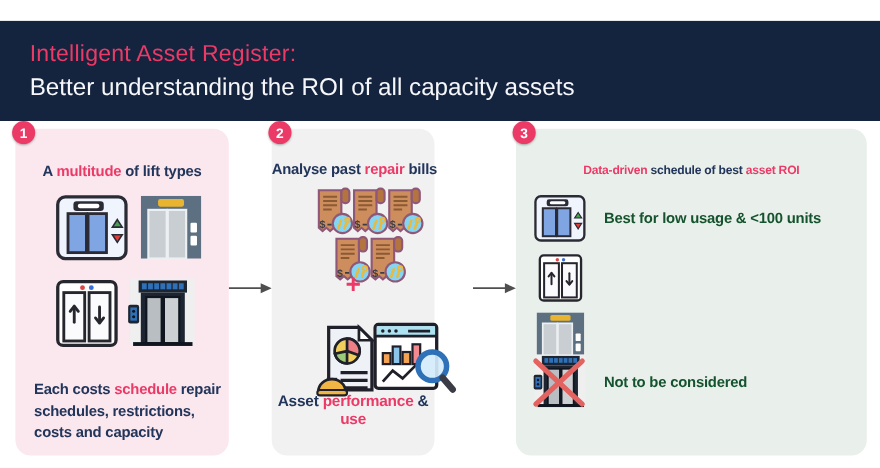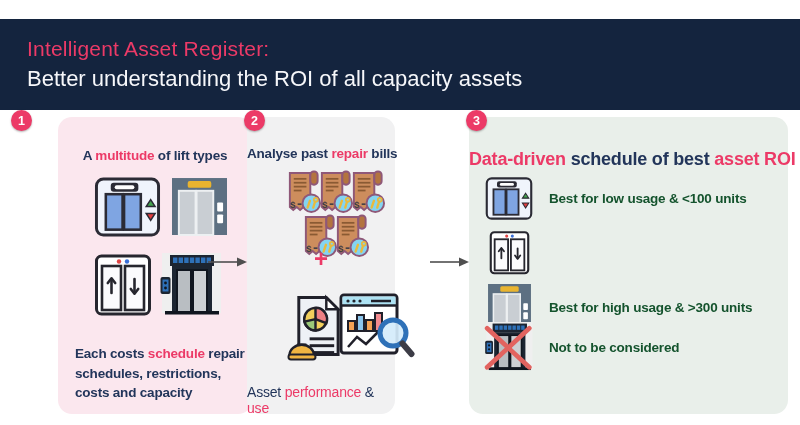--- a/index.html
+++ b/index.html
@@ -8,46 +8,46 @@
 
   
   .header{position:absolute;left:0;top:0;width:800px;height:91px;background:#14243E;margin-top:19px;}
   .header-title{position:absolute;left:27px;top:17px;font-size:21px;line-height:26px;
                 color:#EC3A67;font-weight:400;letter-spacing:.2px;white-space:nowrap;}
   .header-subtitle{position:absolute;left:27px;top:46px;font-size:22px;line-height:28px;
                 color:#F6F7FA;font-weight:400;white-space:nowrap;}
 
   
   .panel{position:absolute;top:117px;height:297px;border-radius:14px;}
-  .panel-1{left:14px;width:194px;background:#FBE7EE;margin-left:44px;}
+  .panel-1{left:14px;width:194px;background:#FBE7EE;}
   .panel-2{left:247px;width:148px;background:#F1F1F2;}
   .panel-3{left:469px;width:319px;background:#E9EFEA;}
 
   .badge{position:absolute;width:21px;height:21px;border-radius:50%;background:#EC3A67;
          color:#ffffff;font-size:12.5px;font-weight:700;display:flex;align-items:center;
          justify-content:center;box-shadow:0 1px 2px rgba(0,0,0,.3);z-index:5;}
   .badge-1{left:11px;top:110px;}
   .badge-2{left:244px;top:110px;}
   .badge-3{left:466px;top:110px;}
 
   .pink{color:#EC3A67;}
   .navy{color:#22355A;}
 
   .panel-title{position:absolute;left:0;width:100%;text-align:center;font-weight:700;
                font-size:13.5px;letter-spacing:-0.2px;white-space:nowrap;}
   .panel-1 .panel-title{top:31px;}
   .panel-2 .panel-title{top:29px;}
-  .panel-3 .panel-title{top:32px;font-size:18px;text-align:center;}
+  .panel-3 .panel-title{top:32px;font-size:11px;text-align:center;}
 
   .abs{position:absolute;}
 
   .caption-1{position:absolute;left:17px;top:227px;width:178px;font-size:13.5px;
              font-weight:700;line-height:19.5px;letter-spacing:-0.2px;}
-  .caption-2{position:absolute;left:0;top:267px;width:100%;
-             font-size:14px;font-weight:400;letter-spacing:-0.2px;}
+  .caption-2{position:absolute;left:0;top:239px;width:100%;text-align:center;
+             font-size:14px;font-weight:700;letter-spacing:-0.2px;}
   .plus-sign{position:absolute;left:0;top:130px;width:100%;text-align:center;
              font-size:24px;font-weight:700;color:#EC3A67;line-height:24px;}
 
   
   .roi-row{position:absolute;left:14px;width:292px;height:50px;display:flex;align-items:center;}
   .roi-row .icon-box{width:52px;display:flex;justify-content:center;align-items:center;flex:none;}
   .roi-row .roi-label{margin-left:14px;font-size:13.5px;font-weight:700;color:#14532d;
                       letter-spacing:-0.2px;white-space:nowrap;}
   .row-0{top:56px;} .row-1{top:110px;} .row-2{top:165px;} .row-3{top:205px;}
 
@@ -259,21 +259,20 @@
           </svg>
       </div>
     </div>
 
     <div class="roi-row row-2">
       <div class="icon-box">
         <svg width="45" height="46" viewBox="0 0 56 60">
             <use href="#sym-lift-gray"></use>
           </svg>
       </div>
-      <span class="roi-label">Best for high usage &amp; &gt;300 units</span>
     </div>
 
     <div class="roi-row row-3">
       <div class="icon-box">
         <svg width="50" height="50" viewBox="0 0 64 64">
           <use href="#sym-lift-dark"></use>
           <line x1="4" y1="8" x2="58" y2="58" stroke="#E2635F" stroke-width="6" stroke-linecap="round"></line>
           <line x1="58" y1="8" x2="4" y2="58" stroke="#E2635F" stroke-width="6" stroke-linecap="round"></line>
         </svg>
       </div>

